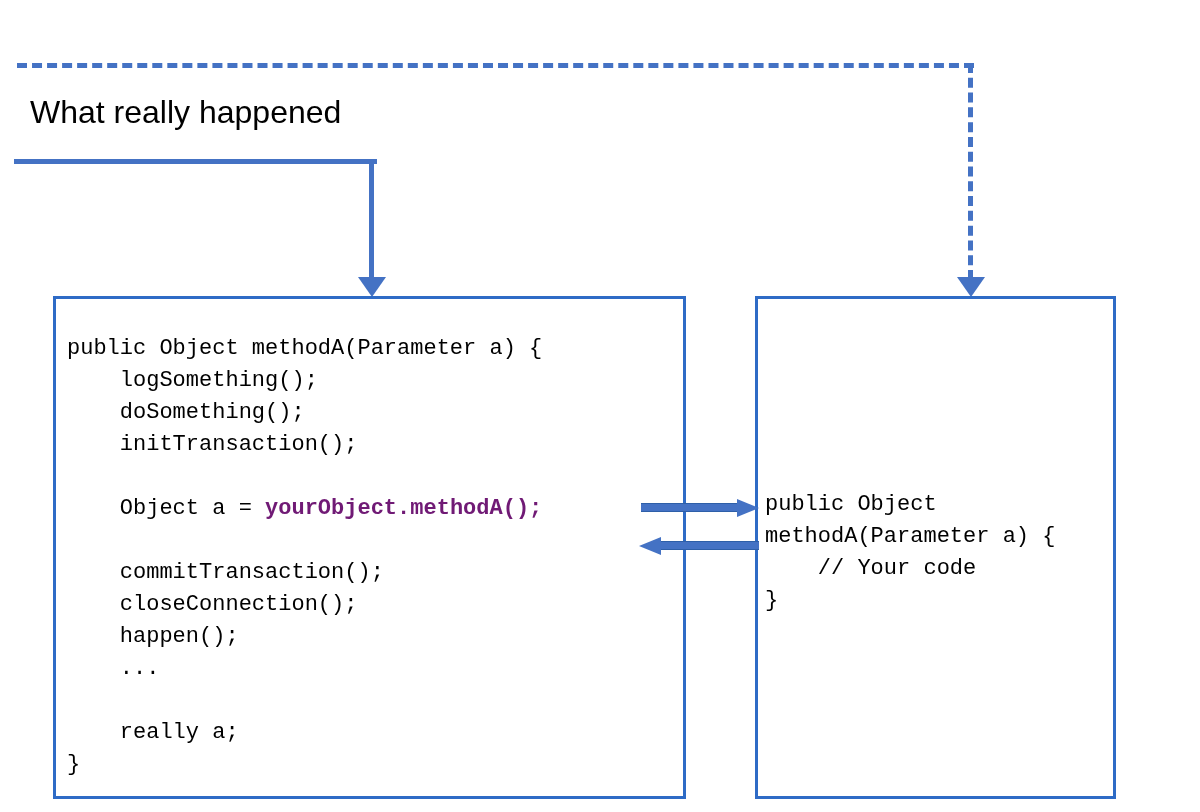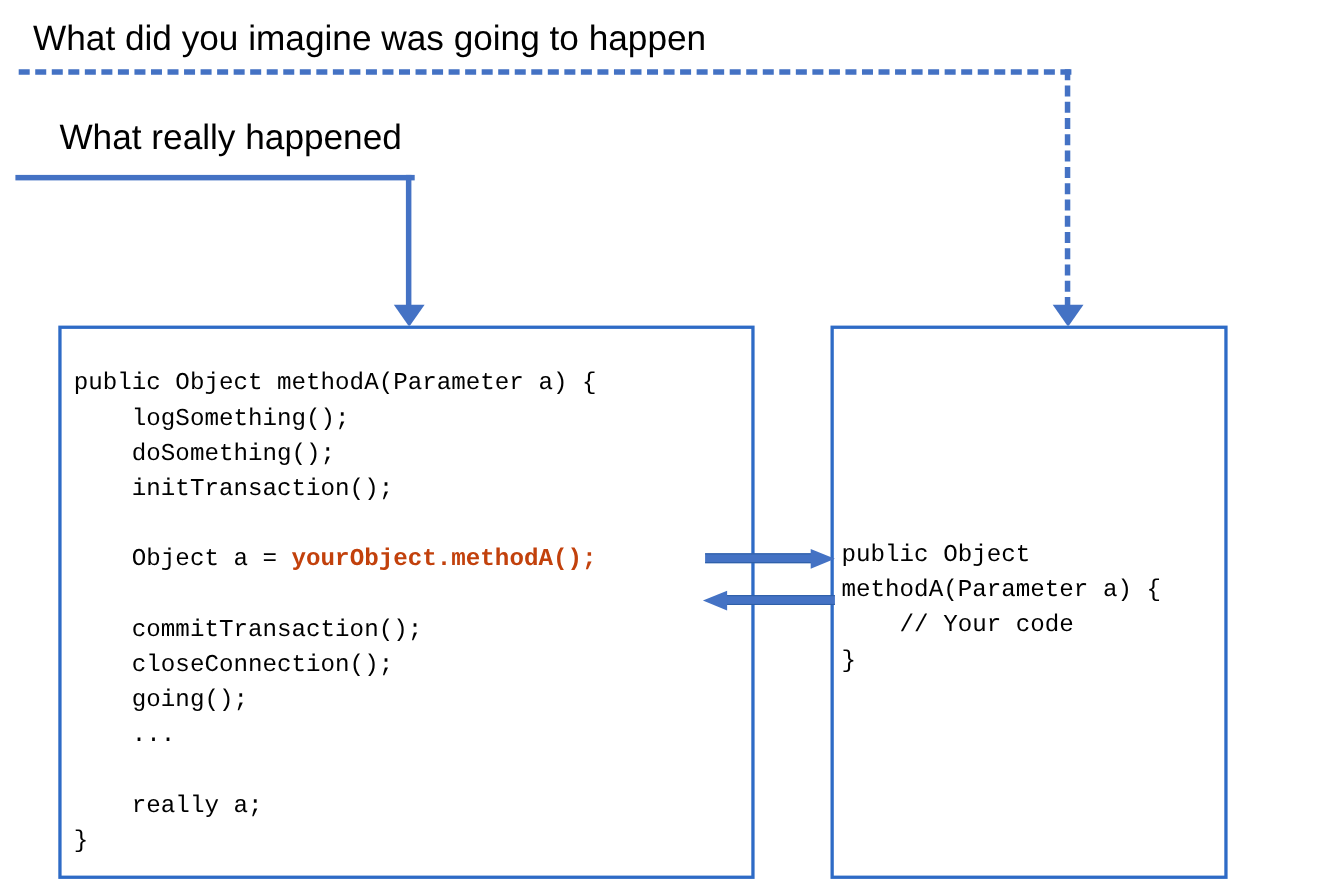--- a/index.html
+++ b/index.html
@@ -24,21 +24,21 @@
     position: absolute;
     font-family: "Liberation Sans", sans-serif;
     font-size: 32px;
     font-weight: 400;
     color: #000000;
     line-height: 38px;
     white-space: pre;
     letter-spacing: 0px;
   }
   #heading-imagined { left: 30px; top: 15px; }
-  #heading-really   { left: 30px; top: 105px; margin-left: 24px; }
+  #heading-really   { left: 30px; top: 93px; }
 
   
   .conn { position: absolute; }
 
   #dashed-horizontal {
     left: 17px;
     top: 63px;
     width: 957px;
     height: 0;
     border-top: 5px dashed #4472C4;
@@ -116,21 +116,21 @@
   }
   #code-framework {
     left: 11px;
     top: 34px;
   }
   #code-user {
     left: 7px;
     top: 190px;
   }
   .code .b { font-weight: 400; }
-  .code .red { color: #c2410c; font-weight: 700; }
+  .code .red { color: #701a75; font-weight: 700; }
 
   
   .harrow { position: absolute; height: 16px; }
   .harrow .shaft {
     position: absolute;
     top: 4px;
     height: 9px;
     background: #4472C4;
     border-top: 1px solid #2E5FA8;
     border-bottom: 1px solid #2E5FA8;
@@ -159,21 +159,20 @@
     width: 120px;
   }
   #arrow-return .shaft { left: 20px; width: 100px; }
   #arrow-return .head  { left: 0px; border-right: 22px solid #4472C4; }
 </style>
 </head>
 <body>
 
 <div id="slide">
 
-  <div class="heading" id="heading-imagined">What did you imagine was going to happen</div>
 
   <div class="heading" id="heading-really">What really happened</div>
 
   <div class="conn" id="dashed-horizontal"></div>
   <div class="conn" id="dashed-vertical"></div>
   <div class="conn" id="dashed-arrowhead"></div>
 
   <div class="conn" id="solid-horizontal"></div>
   <div class="conn" id="solid-vertical"></div>
   <div class="conn" id="solid-arrowhead"></div>
@@ -181,21 +180,21 @@
   <div class="code-box" id="box-framework">
     <pre class="code" id="code-framework"><span class="b">public Object methodA(Parameter a) {</span>
 <span>    logSomething();</span>
 <span>    doSomething();</span>
 <span>    initTransaction();</span>
 
 <span>    Object a = </span><span class="red">yourObject.methodA();</span>
 
 <span>    commitTransaction();</span>
 <span>    closeConnection();</span>
-<span>    going();</span>
+<span>    happen();</span>
 <span>    ...</span>
 
 <span>    really a;</span>
 <span class="b">}</span></pre>
   </div>
 
   <div class="code-box" id="box-user">
     <pre class="code" id="code-user"><span class="b">public Object</span>
 <span class="b">methodA(Parameter a) {</span>
 <span>    // Your code</span>

